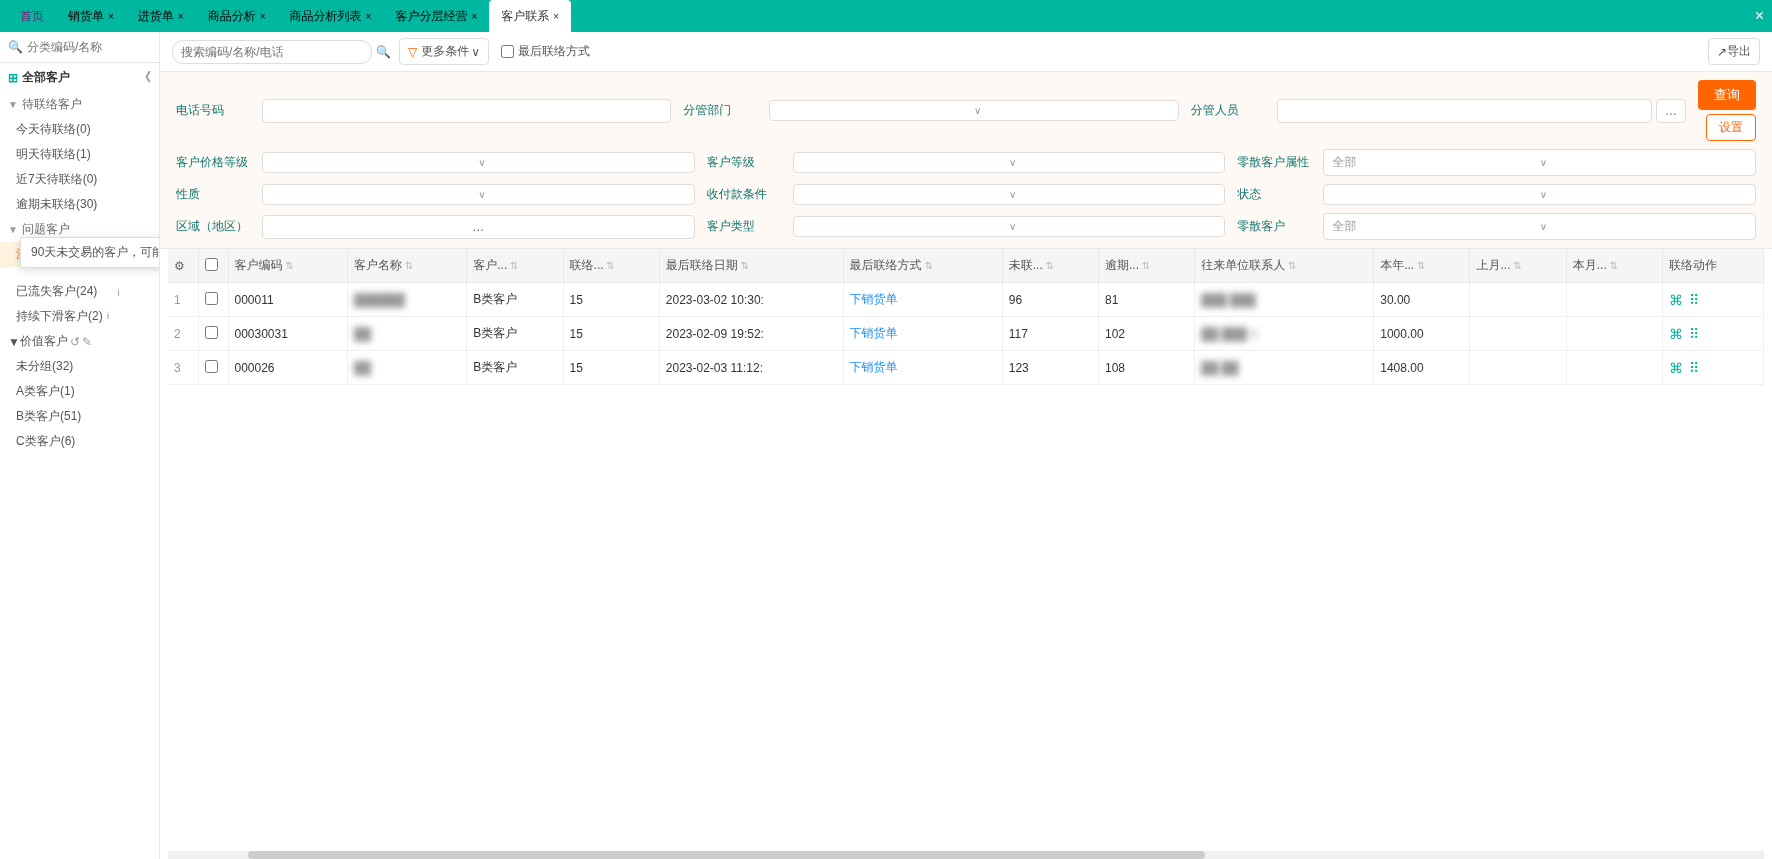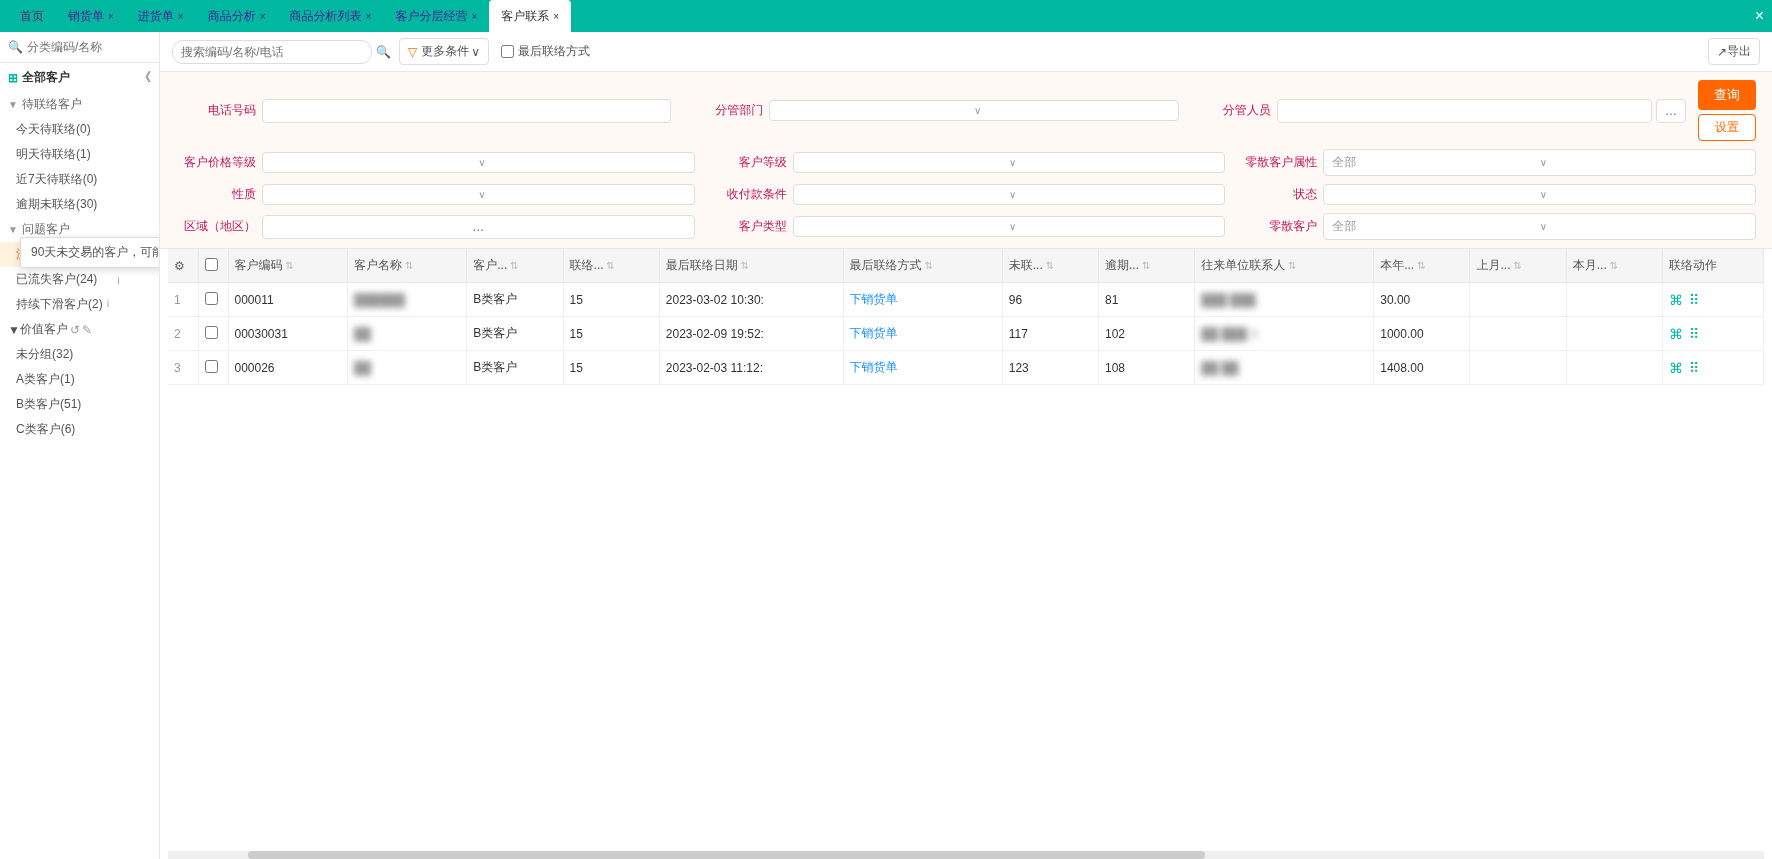--- a/index.html
+++ b/index.html
@@ -14,21 +14,21 @@
       padding: 0 8px;
       color: white;
     }
     .top-nav .tab {
       padding: 0 12px;
       height: 32px;
       display: flex;
       align-items: center;
       cursor: pointer;
       white-space: nowrap;
-      color: #4c1d95;
+      color: #000000;
       font-size: 12px;
       position: relative;
     }
     .top-nav .tab.active {
       background: white;
       color: #333;
       border-radius: 4px 4px 0 0;
     }
     .top-nav .tab .close-btn {
       margin-left: 4px;
@@ -224,25 +224,25 @@
       margin-bottom: 8px;
       gap: 12px;
     }
     .filter-item {
       display: flex;
       align-items: center;
       flex: 1;
       min-width: 0;
     }
     .filter-item label {
-      color: #be185d;
+      color: #0f766e;
       white-space: nowrap;
       margin-right: 6px;
       width: 80px;
-      text-align: right;
+      text-align: left;
       flex-shrink: 0;
     }
     .filter-item input, .filter-item select {
       flex: 1;
       border: 1px solid #ddd;
       padding: 4px 8px;
       border-radius: 4px;
       outline: none;
       font-size: 12px;
       background: white;
@@ -268,20 +268,21 @@
       border-radius: 4px;
       padding: 4px 8px;
       background: white;
       cursor: pointer;
       color: #666;
       flex: 1;
     }
     .filter-right-actions {
       display: flex;
       flex-direction: column;
+      align-items: flex-end;
       justify-content: center;
       flex-shrink: 0;
       gap: 4px;
     }
     .query-btn {
       background: #ff6600;
       color: white;
       border: none;
       padding: 6px 16px;
       border-radius: 4px;
@@ -474,21 +475,21 @@
 
     <div class="sidebar-group-title tooltip-box">
       <span class="arrow">▼</span>
       <span>问题客户</span>
       <div class="tooltip-popup">90天未交易的客户，可能有流失风险。</div>
     </div>
     <div class="sidebar-child-item active active-bg" style="display:flex;align-items:center;justify-content:space-between;">
       <span>流失预警客户(3)</span>
       <span style="color:#ff6600;font-size:10px;">●</span>
     </div>
-    <div class="sidebar-child-item" style="display:flex;align-items:center;gap:20px;">
+    <div class="sidebar-child-item" style="display:flex;align-items:center;gap:20px;margin-top:12px;">
       <span>已流失客户(24)</span>
       <span style="color:#999;font-size:10px;">ℹ</span>
     </div>
     <div class="sidebar-child-item" style="display:flex;align-items:flex-start;gap:4px;">
       <span>持续下滑客户(2)</span>
       <span style="color:#999;font-size:10px;">ℹ</span>
     </div>
 
     <div class="sidebar-group-with-icons">
       <span class="arrow">▼</span>

